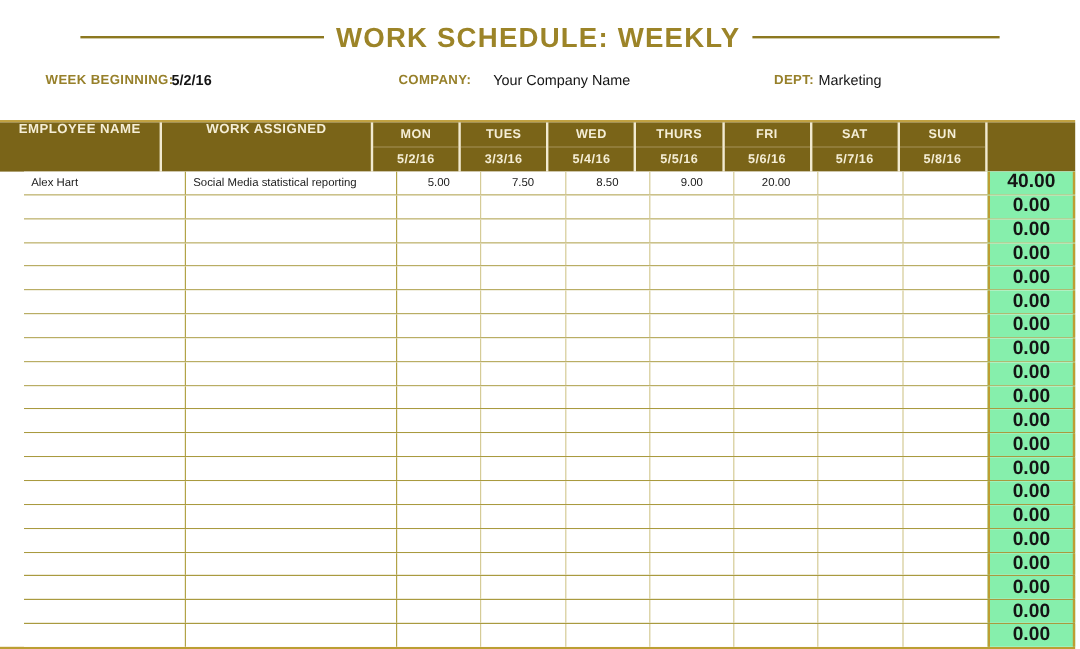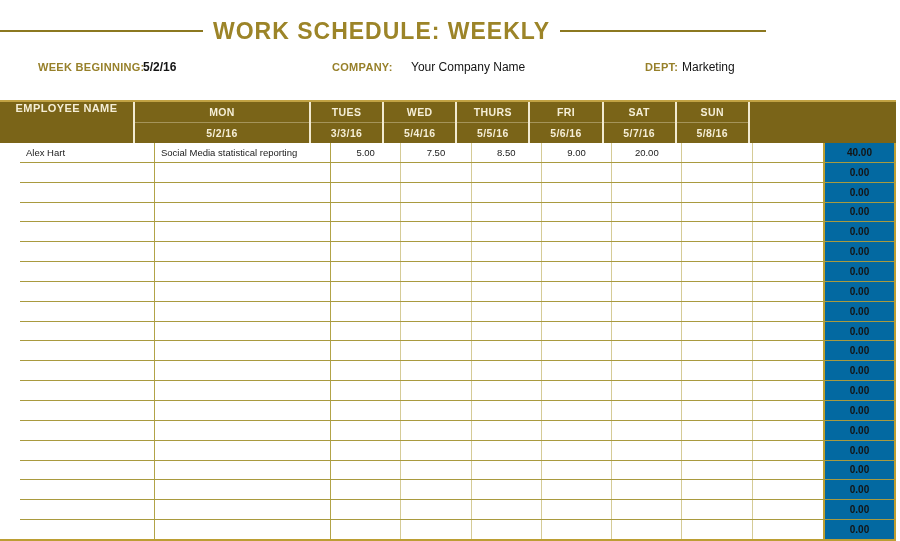--- a/index.html
+++ b/index.html
@@ -15,20 +15,21 @@
 
   
   .title-row {
     position: absolute;
     top: 12px;
     left: 0;
     width: 900px;
     height: 38px;
     display: flex;
     align-items: center;
+    justify-content: center;
     gap: 10px;
   }
   .rule {
     height: 2px;
     background: #8c7820;
   }
   .rule-left  { width: 203px; }
   .rule-right { width: 206px; }
   .title {
     color: #9c8428;
@@ -147,24 +148,24 @@
     padding-left: 6px;
     border-right: 1px solid #b2a347;
   }
   .td-day {
     justify-content: center;
     border-right: 1px solid #d5cb96;
   }
   .td-day.last { border-right: none; }
   .td-hours {
     justify-content: center;
-    background: #0369a1;
+    background: #86efac;
     border-left: 2px solid #bc9e33;
     border-right: 2px solid #bc9e33;
-    font-size: 10px;
+    font-size: 16px;
     font-weight: bold;
     color: #141414;
   }
 </style>
 </head>
 <body>
 
 <div class="page">
 
   <div class="title-row">
@@ -178,20 +179,21 @@
     <span class="info-value val-week">5/2/16</span>
     <span class="info-label lbl-company">COMPANY:</span>
     <span class="info-value val-company">Your Company Name</span>
     <span class="info-label lbl-dept">DEPT:</span>
     <span class="info-value val-dept">Marketing</span>
   </div>
 
   <div class="table">
     <div class="thead">
       <div class="th th-emp">EMPLOYEE NAME</div>
+      <div class="th th-work">WORK ASSIGNED</div>
       <div class="th th-day">
         <span class="day-name">MON</span>
         <span class="day-date">5/2/16</span>
       </div>
       <div class="th th-day">
         <span class="day-name">TUES</span>
         <span class="day-date">3/3/16</span>
       </div>
       <div class="th th-day">
         <span class="day-name">WED</span>

